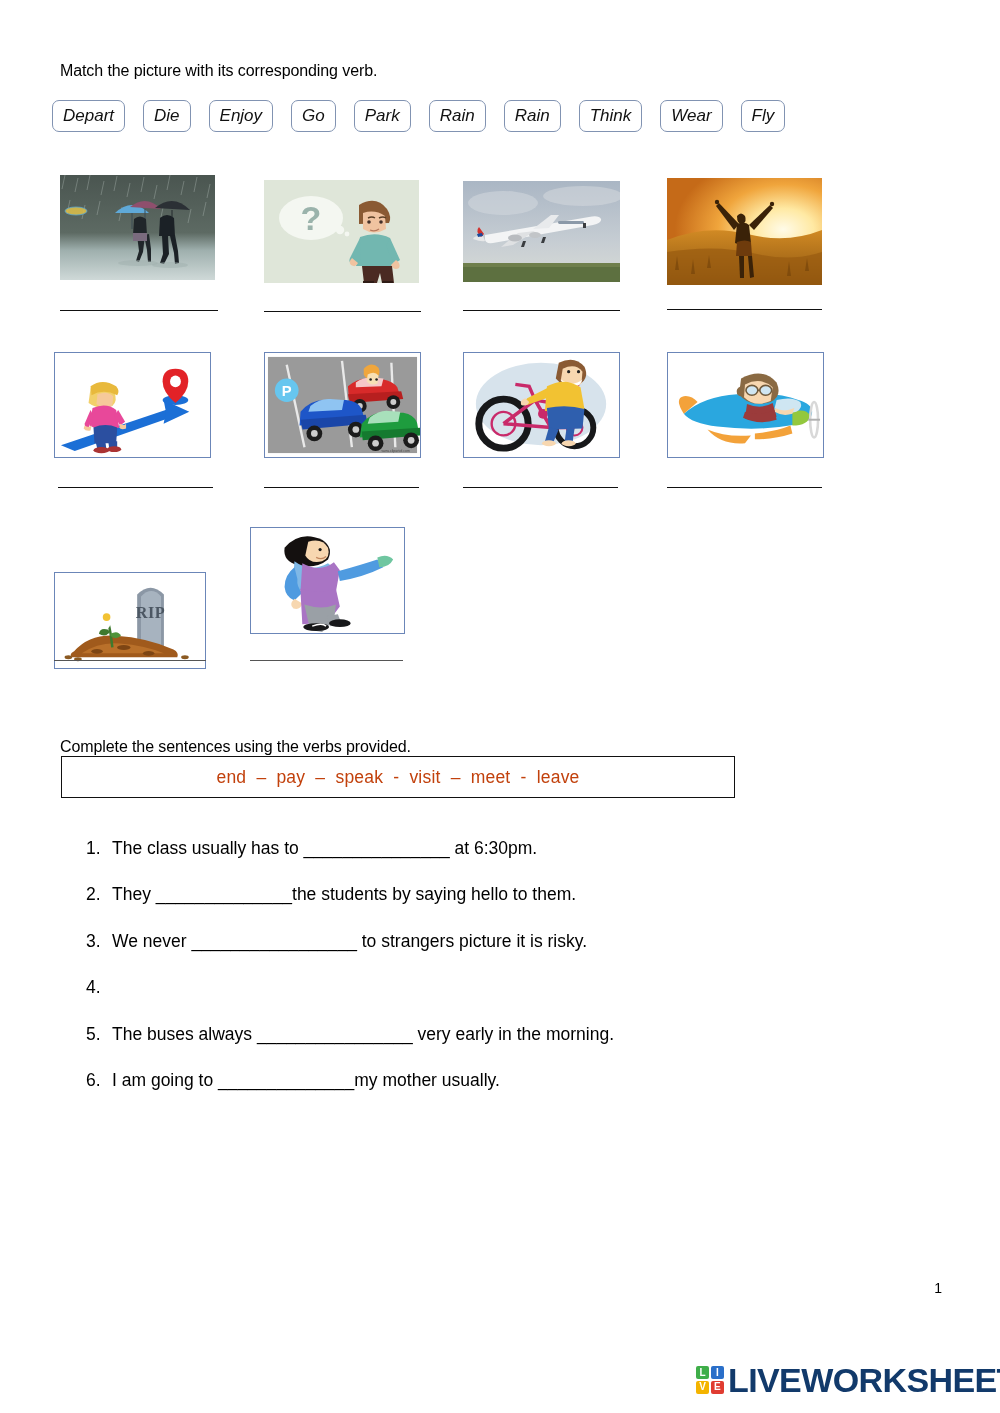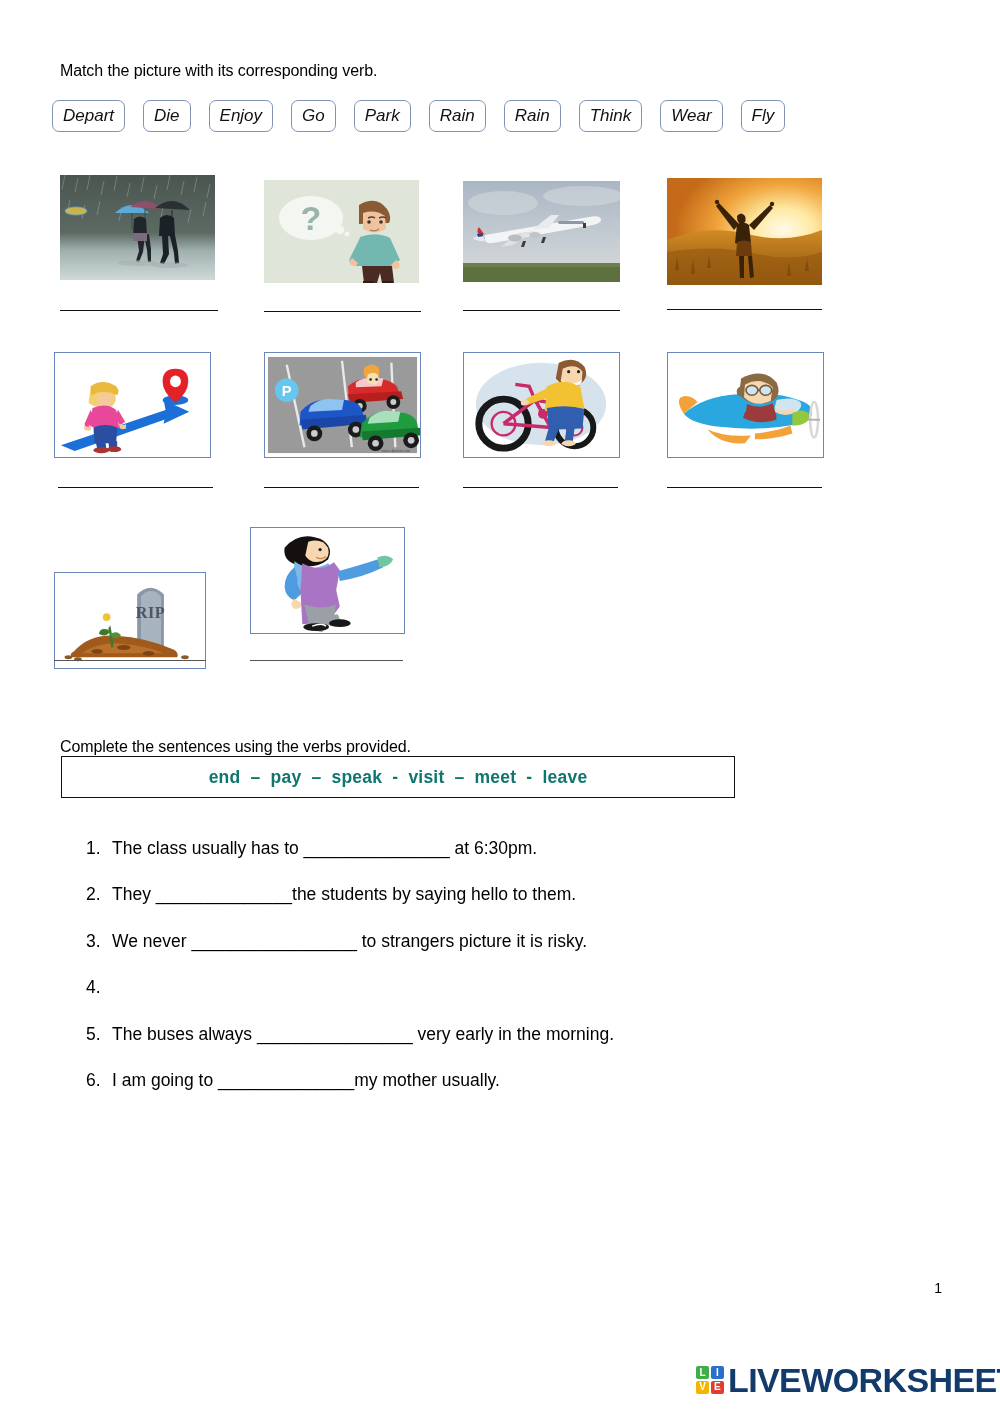--- a/index.html
+++ b/index.html
@@ -74,24 +74,24 @@
     left: 61px; top: 756px;
     width: 674px; height: 42px;
     border: 1.3px solid #111;
     background: #fff;
     display: flex;
     align-items: center;
     justify-content: center;
   }
   .wordbank-text {
     font-size: 17.5px;
-    font-weight: bold;
+    font-weight: normal;
     letter-spacing: 0.2px;
     white-space: pre;
-    color: #0f766e;
+    color: #c2410c;
     font-family: "Liberation Sans", sans-serif;
   }
 
   
   .sentences {
     position: absolute;
     left: 86px; top: 838px;
     width: 800px;
   }
   .sentence-row {

